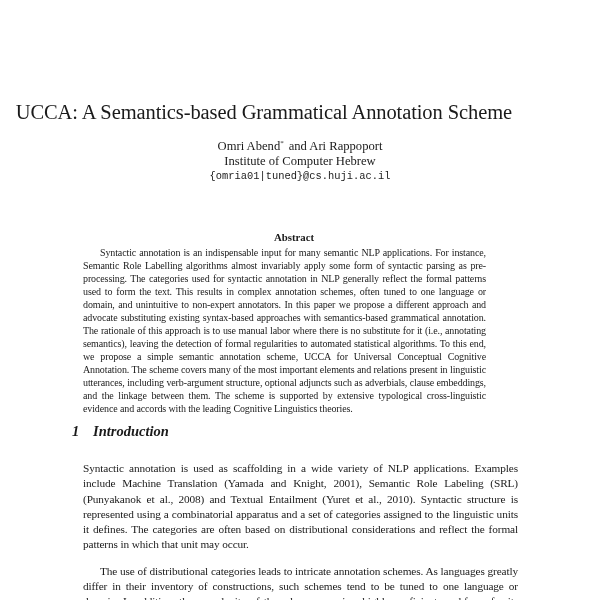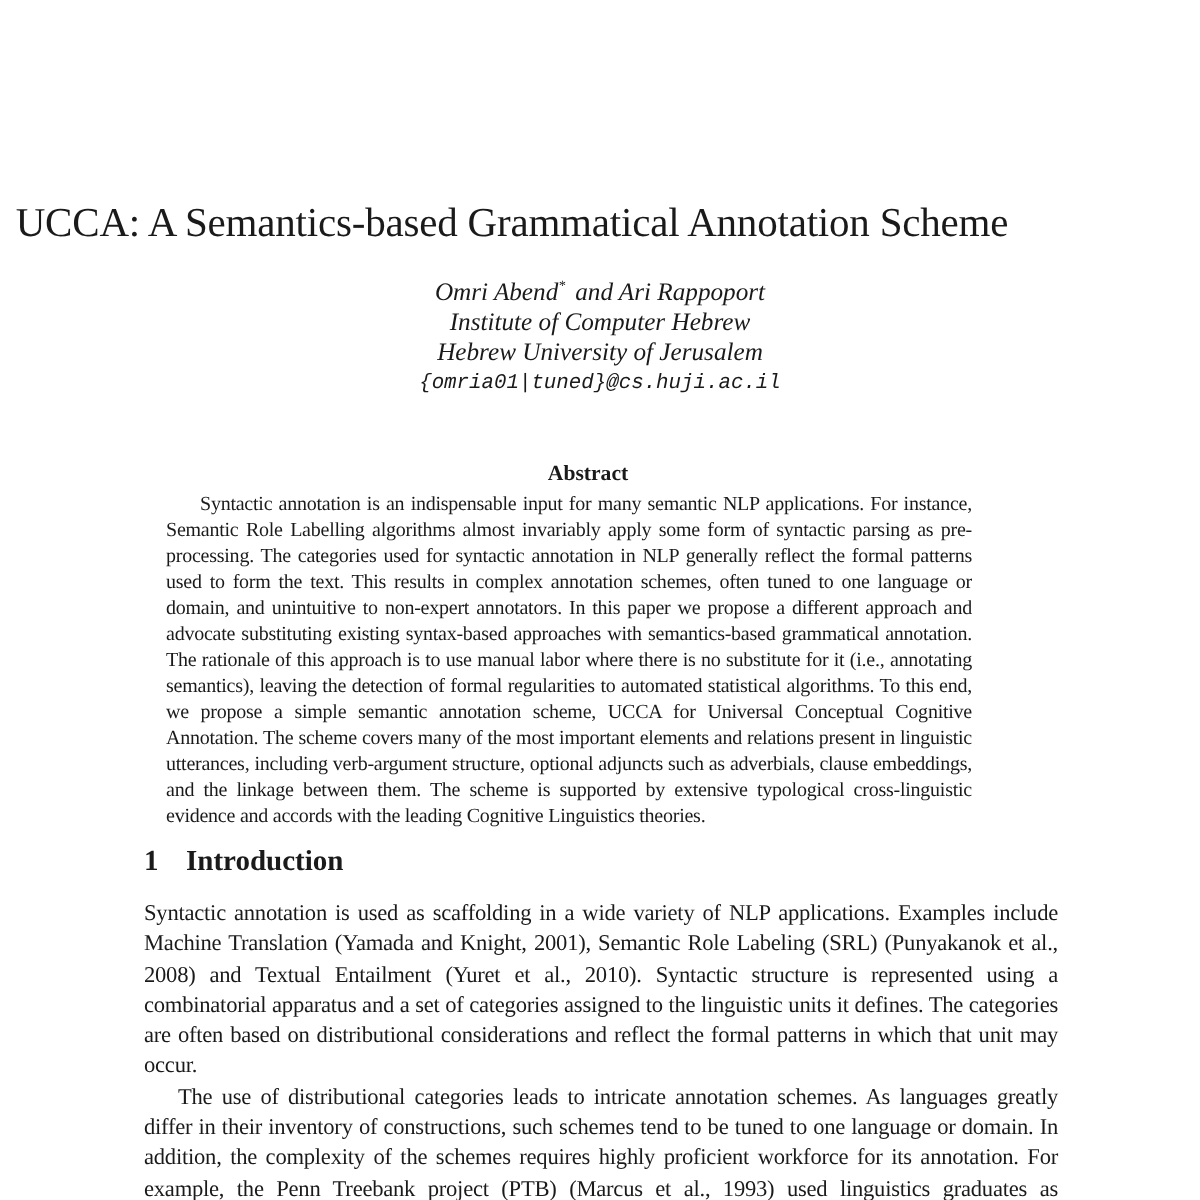--- a/index.html
+++ b/index.html
@@ -2,60 +2,59 @@
 <html><head>
   <meta charset="utf-8">
   <style>
     html, body { margin: 0; padding: 0; background: #ffffff; }
     body {
       width: 600px; height: 600px; overflow: hidden; position: relative;
       font-family: "Liberation Serif", "DejaVu Serif", serif; color: #1a1a1a;
     }
     .title {
       position: absolute; left: 0; width: 512px; top: 100px;
-      text-align: center; font-size: 20.5px; line-height: 24px; letter-spacing: -0.1px;
+      text-align: right; font-size: 20.5px; line-height: 24px; letter-spacing: -0.1px;
     }
     .authors {
       position: absolute; left: 0; width: 600px; top: 136px;
-      text-align: center; font-size: 12.6px; line-height: 15.2px; font-style: italic;
+      text-align: center; font-size: 12.6px; line-height: 15.2px;
     }
     .authors .line { display: block; }
     .authors sup { font-size: 7px; vertical-align: 5px; margin-right: 5px; }
     .authors .email { font-family: "Liberation Mono", "DejaVu Sans Mono", monospace; font-size: 10.4px; }
     .abstract-heading {
       position: absolute; left: 0; width: 588px; top: 231px;
       text-align: center; font-weight: bold; font-size: 10.8px; line-height: 13px;
     }
     .abstract {
       position: absolute; left: 83px; width: 403px; top: 245.5px;
       font-size: 10px; line-height: 13.05px; text-align: justify; text-indent: 17px;
       letter-spacing: -0.12px;
     }
     .section-heading {
       position: absolute; left: 72px; top: 423px;
-      font-weight: bold; font-size: 14.5px; line-height: 17px;
+      font-weight: bold; font-size: 14.5px; line-height: 17px; font-style: italic;
     }
     .section-heading .num { display: inline-block; width: 21px; }
     .body {
       position: absolute; left: 72px; width: 457px; top: 450px;
       font-size: 11.3px; line-height: 15.3px; text-align: justify; letter-spacing: -0.12px;
     }
-    .body p { margin: 0; }
+    .body p { margin: 11px; }
     .body p.indent { text-indent: 17px; }
   </style>
 </head>
 <body>
 
 <div>
   <div class="title">UCCA: A Semantics-based Grammatical Annotation Scheme</div>
 
   <div class="authors">
     <span class="line"><span>Omri Abend</span><sup>*</sup><span>and Ari Rappoport</span></span>
     <span class="line">Institute of Computer Hebrew</span>
-    <span class="line">Hebrew University of Jerusalem</span>
     <span class="line email">{omria01|tuned}@cs.huji.ac.il</span>
   </div>
 
   <div class="abstract-heading">Abstract</div>
   <div class="abstract">Syntactic annotation is an indispensable input for many semantic NLP applications. For instance, Semantic Role Labelling algorithms almost invariably apply some form of syntactic parsing as pre-processing. The categories used for syntactic annotation in NLP generally reflect the formal patterns used to form the text. This results in complex annotation schemes, often tuned to one language or domain, and unintuitive to non-expert annotators. In this paper we propose a different approach and advocate substituting existing syntax-based approaches with semantics-based grammatical annotation. The rationale of this approach is to use manual labor where there is no substitute for it (i.e., annotating semantics), leaving the detection of formal regularities to automated statistical algorithms. To this end, we propose a simple semantic annotation scheme, UCCA for Universal Conceptual Cognitive Annotation. The scheme covers many of the most important elements and relations present in linguistic utterances, including verb-argument structure, optional adjuncts such as adverbials, clause embeddings, and the linkage between them. The scheme is supported by extensive typological cross-linguistic evidence and accords with the leading Cognitive Linguistics theories.</div>
 
   <div class="section-heading"><span class="num">1</span><span>Introduction</span></div>
 
   <div class="body">
     <p>Syntactic annotation is used as scaffolding in a wide variety of NLP applications.  Examples include Machine Translation (Yamada and Knight, 2001), Semantic Role Labeling (SRL) (Punyakanok et al., 2008) and Textual Entailment (Yuret et al., 2010).  Syntactic structure is represented using a combinatorial apparatus and a set of categories assigned to the linguistic units it defines.  The categories are often based on distributional considerations and reflect the formal patterns in which that unit may occur.</p>

